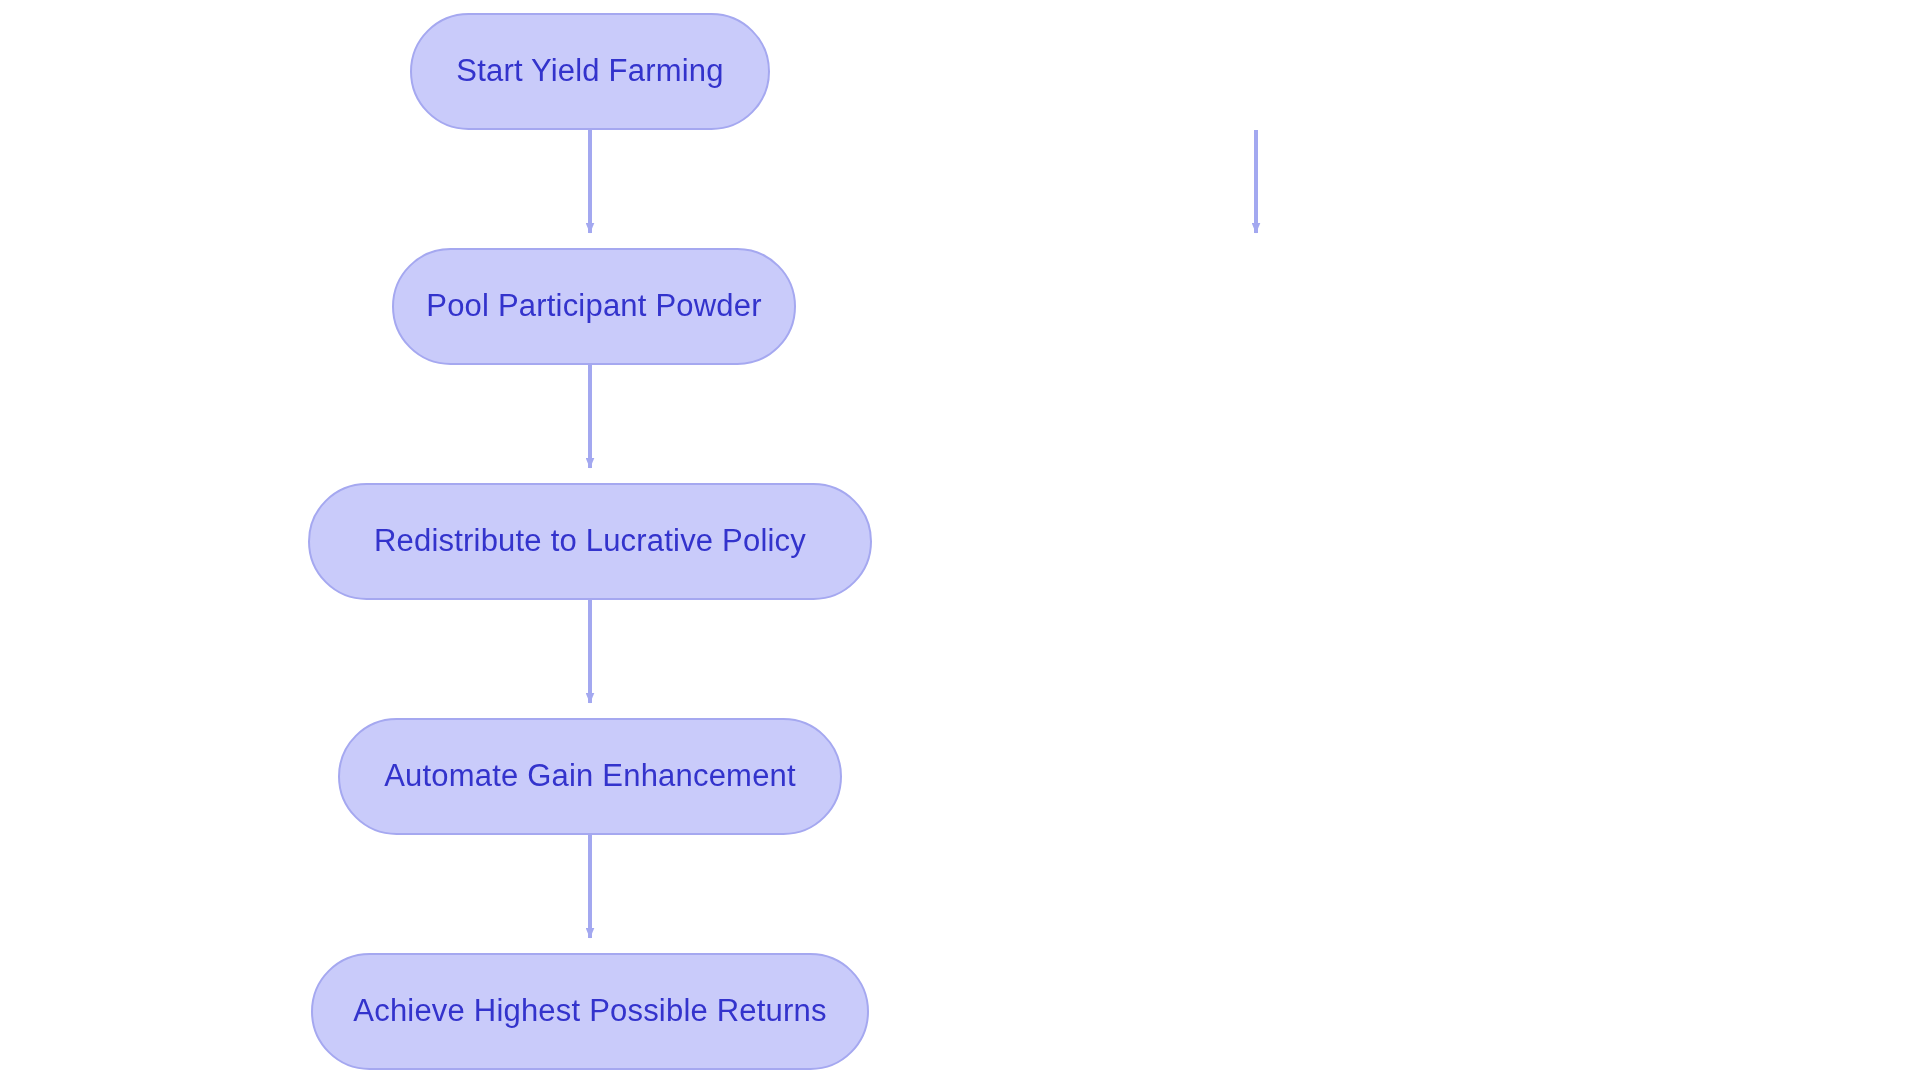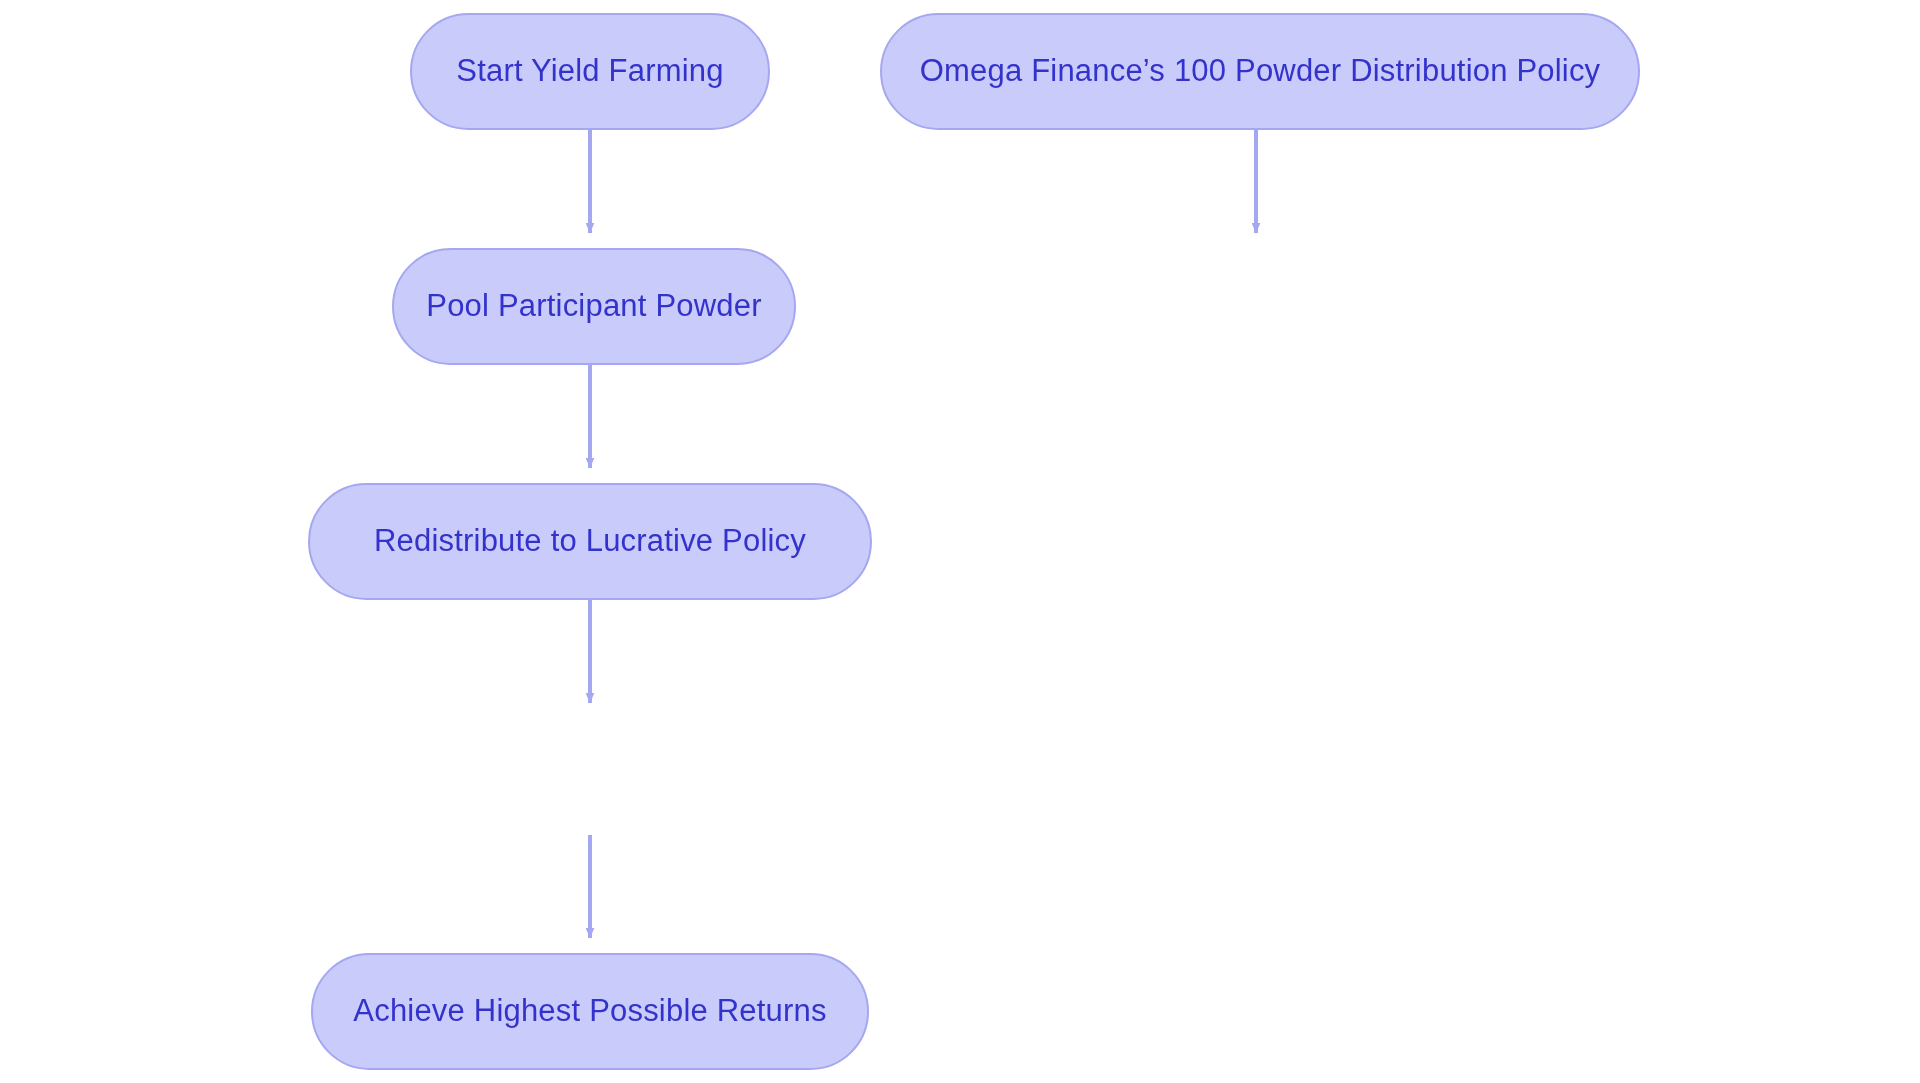--- a/index.html
+++ b/index.html
@@ -101,23 +101,23 @@
   </div>
 
   <div class="node" id="node-pool-participant-funds">
     <span class="node-label">Pool Participant Powder</span>
   </div>
 
   <div class="node" id="node-redistribute-sources">
     <span class="node-label">Redistribute to Lucrative Policy</span>
   </div>
 
+  <div class="node" id="node-automate-gain-enhancement">
+    <span class="node-label">Automate Gain Enhancement</span>
+  </div>
 
   <div class="node" id="node-achieve-highest-returns">
     <span class="node-label">Achieve Highest Possible Returns</span>
   </div>
 
-  <div class="node" id="node-omega-distribution-policy">
-    <span class="node-label">Omega Finance’s 100 Powder Distribution Policy</span>
-  </div>
 
 
 </div>
 
 </body></html>

